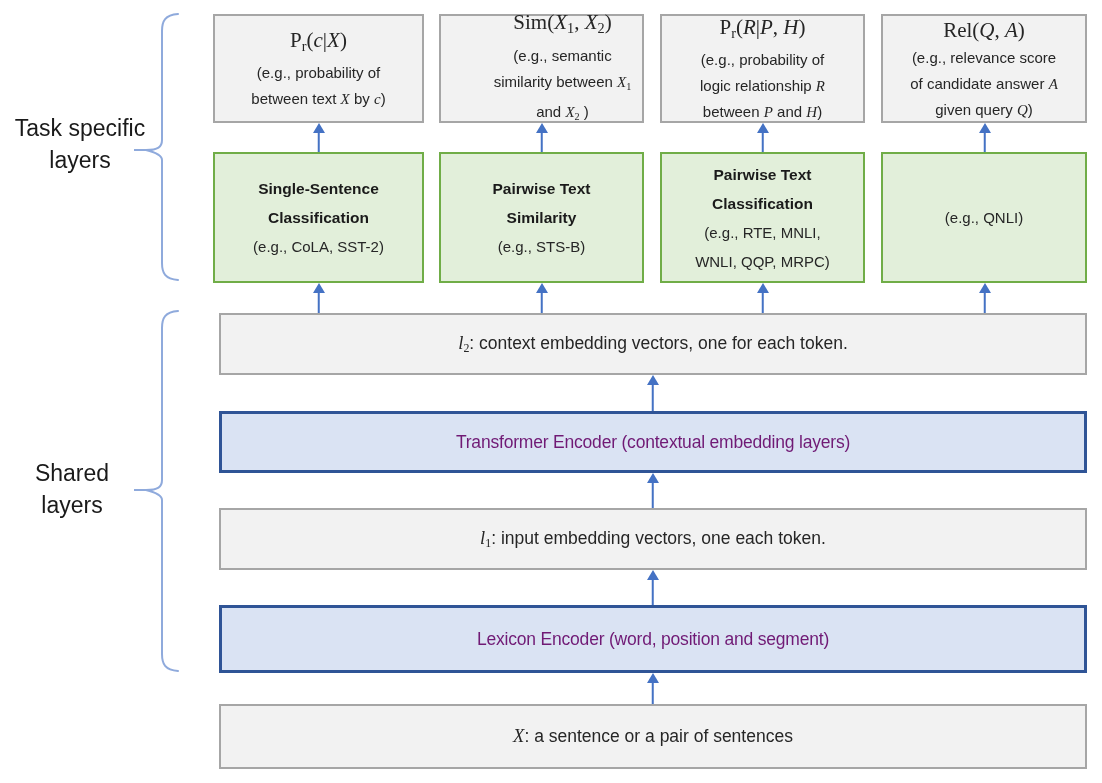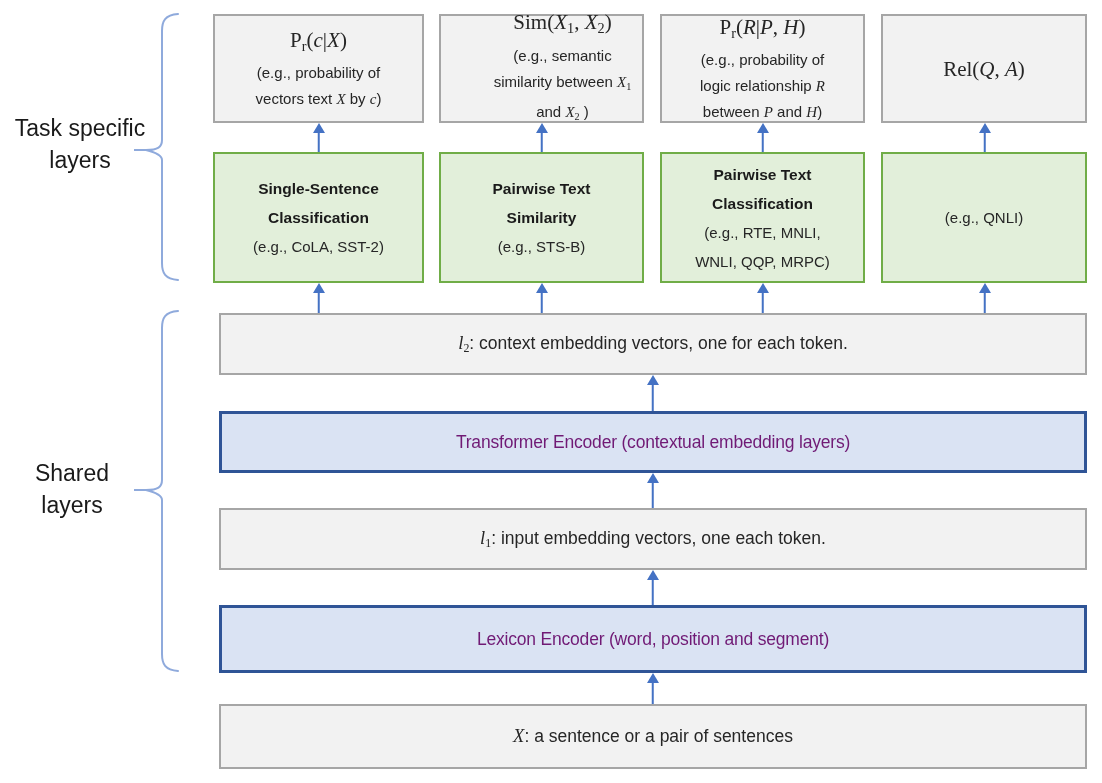--- a/index.html
+++ b/index.html
@@ -77,32 +77,33 @@
 
   <svg class="brace" style="left:134px;top:13px;" width="72" height="268" viewBox="0 0 72 268">
     <path d="M44 1 C31 2 28 8 28 18 L28 127 C28 134 24 137 12 137 C24 140 28 143 28 147 L28 250 C28 260 31 266 44 267 M0 137 L12 137" fill="none" stroke="#8faadc" stroke-width="2" stroke-linecap="round"></path>
   </svg>
   <svg class="brace" style="left:134px;top:310px;" width="72" height="362" viewBox="0 0 72 362">
     <path d="M44 1 C31 2 28 8 28 18 L28 170 C28 177 24 180 12 180 C24 183 28 186 28 190 L28 344 C28 354 31 360 44 361 M0 180 L12 180" fill="none" stroke="#8faadc" stroke-width="2" stroke-linecap="round"></path>
   </svg>
 
   <div class="box gray-box" style="left:213px;top:14px;width:211px;height:109px;">
     <div class="formula"><span>P</span><span class="seg-sub">r</span><span>(</span><span class="seg-i">c</span><span>|</span><span class="seg-i">X</span><span>)</span></div>
-    <div class="desc"><span>(e.g., probability of</span><br><span>vectors text </span><span class="seg-i">X</span><span> by </span><span class="seg-i">c</span><span>)</span></div>
+    <div class="desc"><span>(e.g., probability of</span><br><span>between text </span><span class="seg-i">X</span><span> by </span><span class="seg-i">c</span><span>)</span></div>
   </div>
   <div class="box gray-box" style="left:439px;top:14px;width:205px;height:109px;padding-left:42px;">
     <div class="formula"><span>Sim(</span><span class="seg-i">X</span><span class="seg-sub">1</span><span>, </span><span class="seg-i">X</span><span class="seg-sub">2</span><span>)</span></div>
     <div class="desc"><span>(e.g., semantic</span><br><span>similarity between </span><span class="seg-i">X</span><span class="seg-sub">1</span><br><span>and </span><span class="seg-i">X</span><span class="seg-sub">2</span><span> )</span></div>
   </div>
   <div class="box gray-box" style="left:660px;top:14px;width:205px;height:109px;">
     <div class="formula"><span>P</span><span class="seg-sub">r</span><span>(</span><span class="seg-i">R</span><span>|</span><span class="seg-i">P</span><span>, </span><span class="seg-i">H</span><span>)</span></div>
     <div class="desc"><span>(e.g., probability of</span><br><span>logic relationship </span><span class="seg-i">R</span><br><span>between </span><span class="seg-i">P</span><span> and </span><span class="seg-i">H</span><span>)</span></div>
   </div>
   <div class="box gray-box" style="left:881px;top:14px;width:206px;height:109px;">
     <div class="formula"><span>Rel(</span><span class="seg-i">Q</span><span>, </span><span class="seg-i">A</span><span>)</span></div>
+    <div class="desc"><span>(e.g., relevance score</span><br><span>of candidate answer </span><span class="seg-i">A</span><br><span>given query </span><span class="seg-i">Q</span><span>)</span></div>
   </div>
 
   <div class="arrow" style="left:312px;top:123px;height:29px;"></div>
   <div class="arrow" style="left:535px;top:123px;height:29px;"></div>
   <div class="arrow" style="left:756px;top:123px;height:29px;"></div>
   <div class="arrow" style="left:978px;top:123px;height:29px;"></div>
 
   <div class="box green-box" style="left:213px;top:152px;width:211px;height:131px;">
     <div class="green-title">Single-Sentence
 Classification</div>

